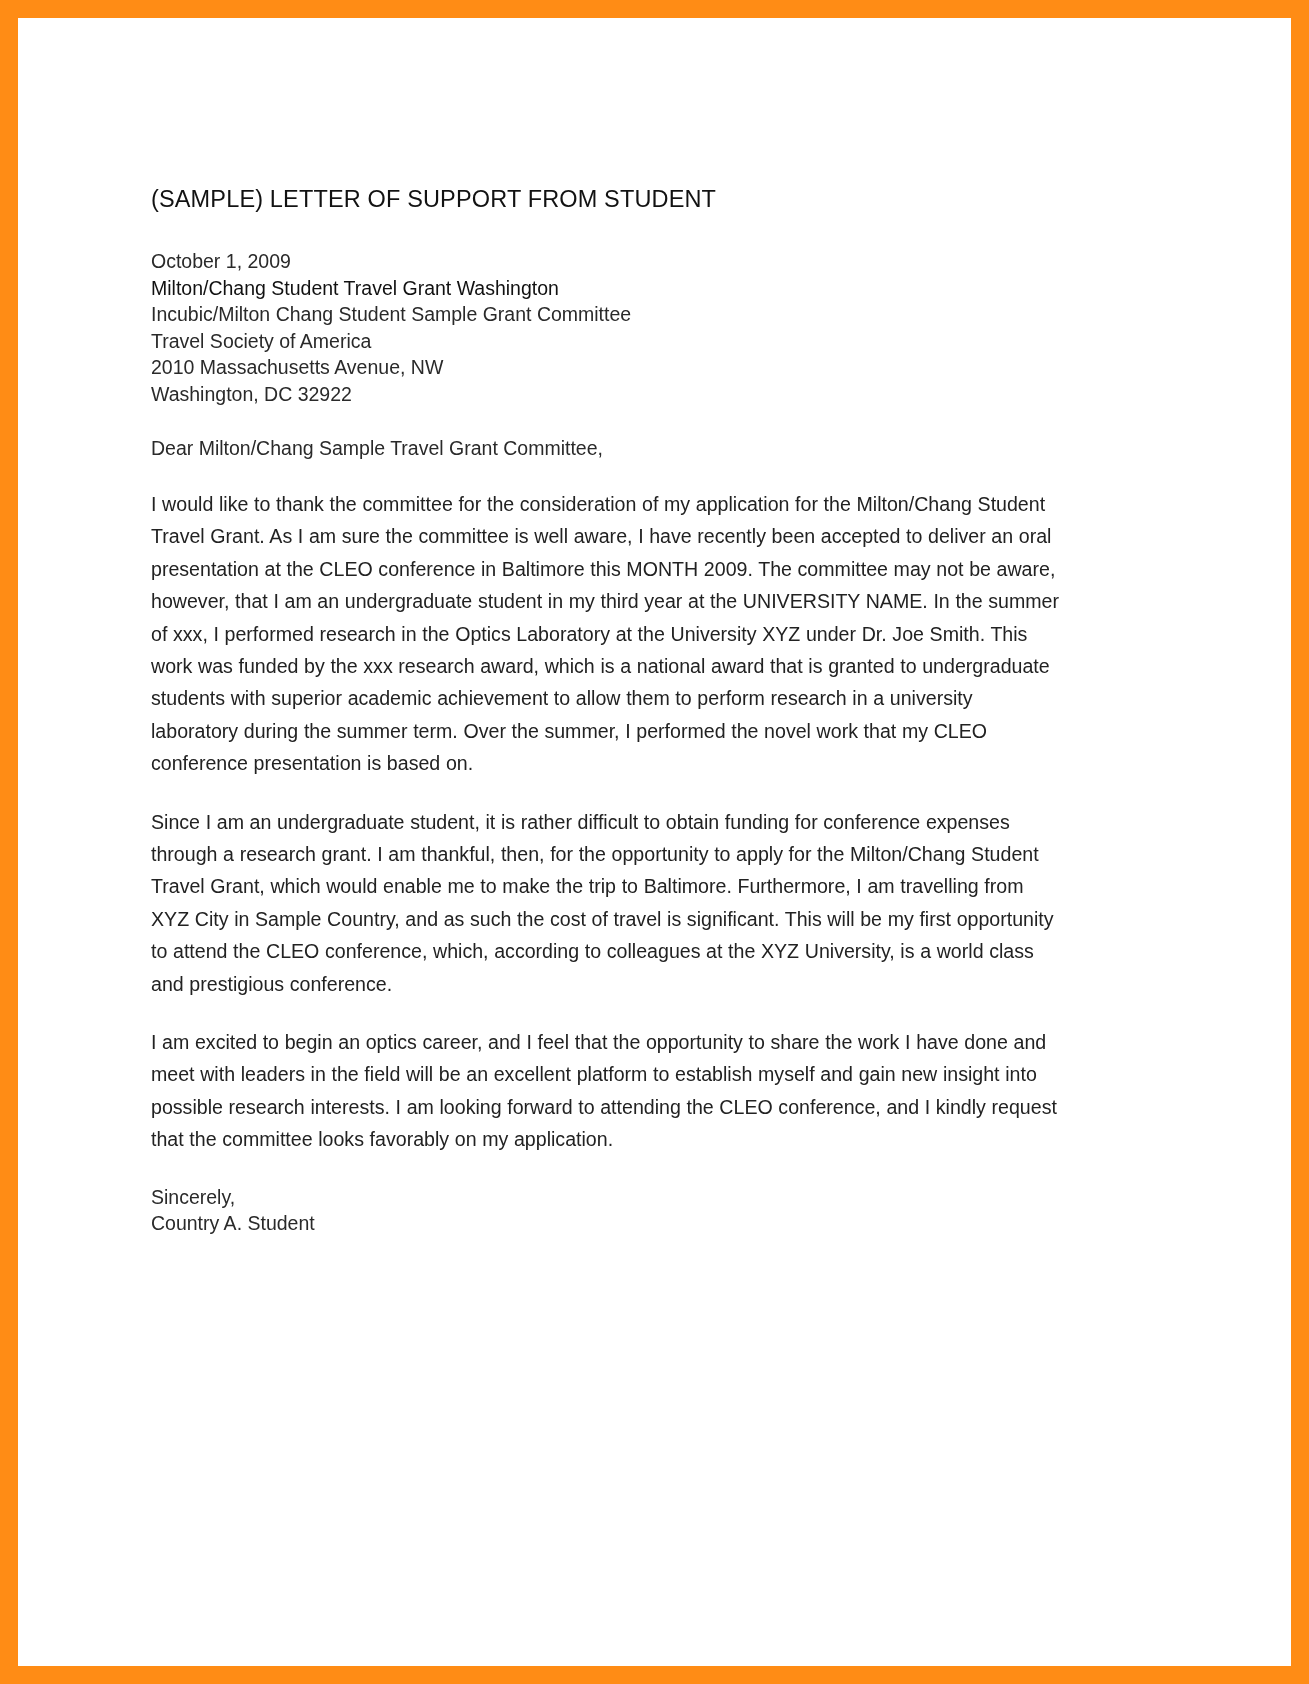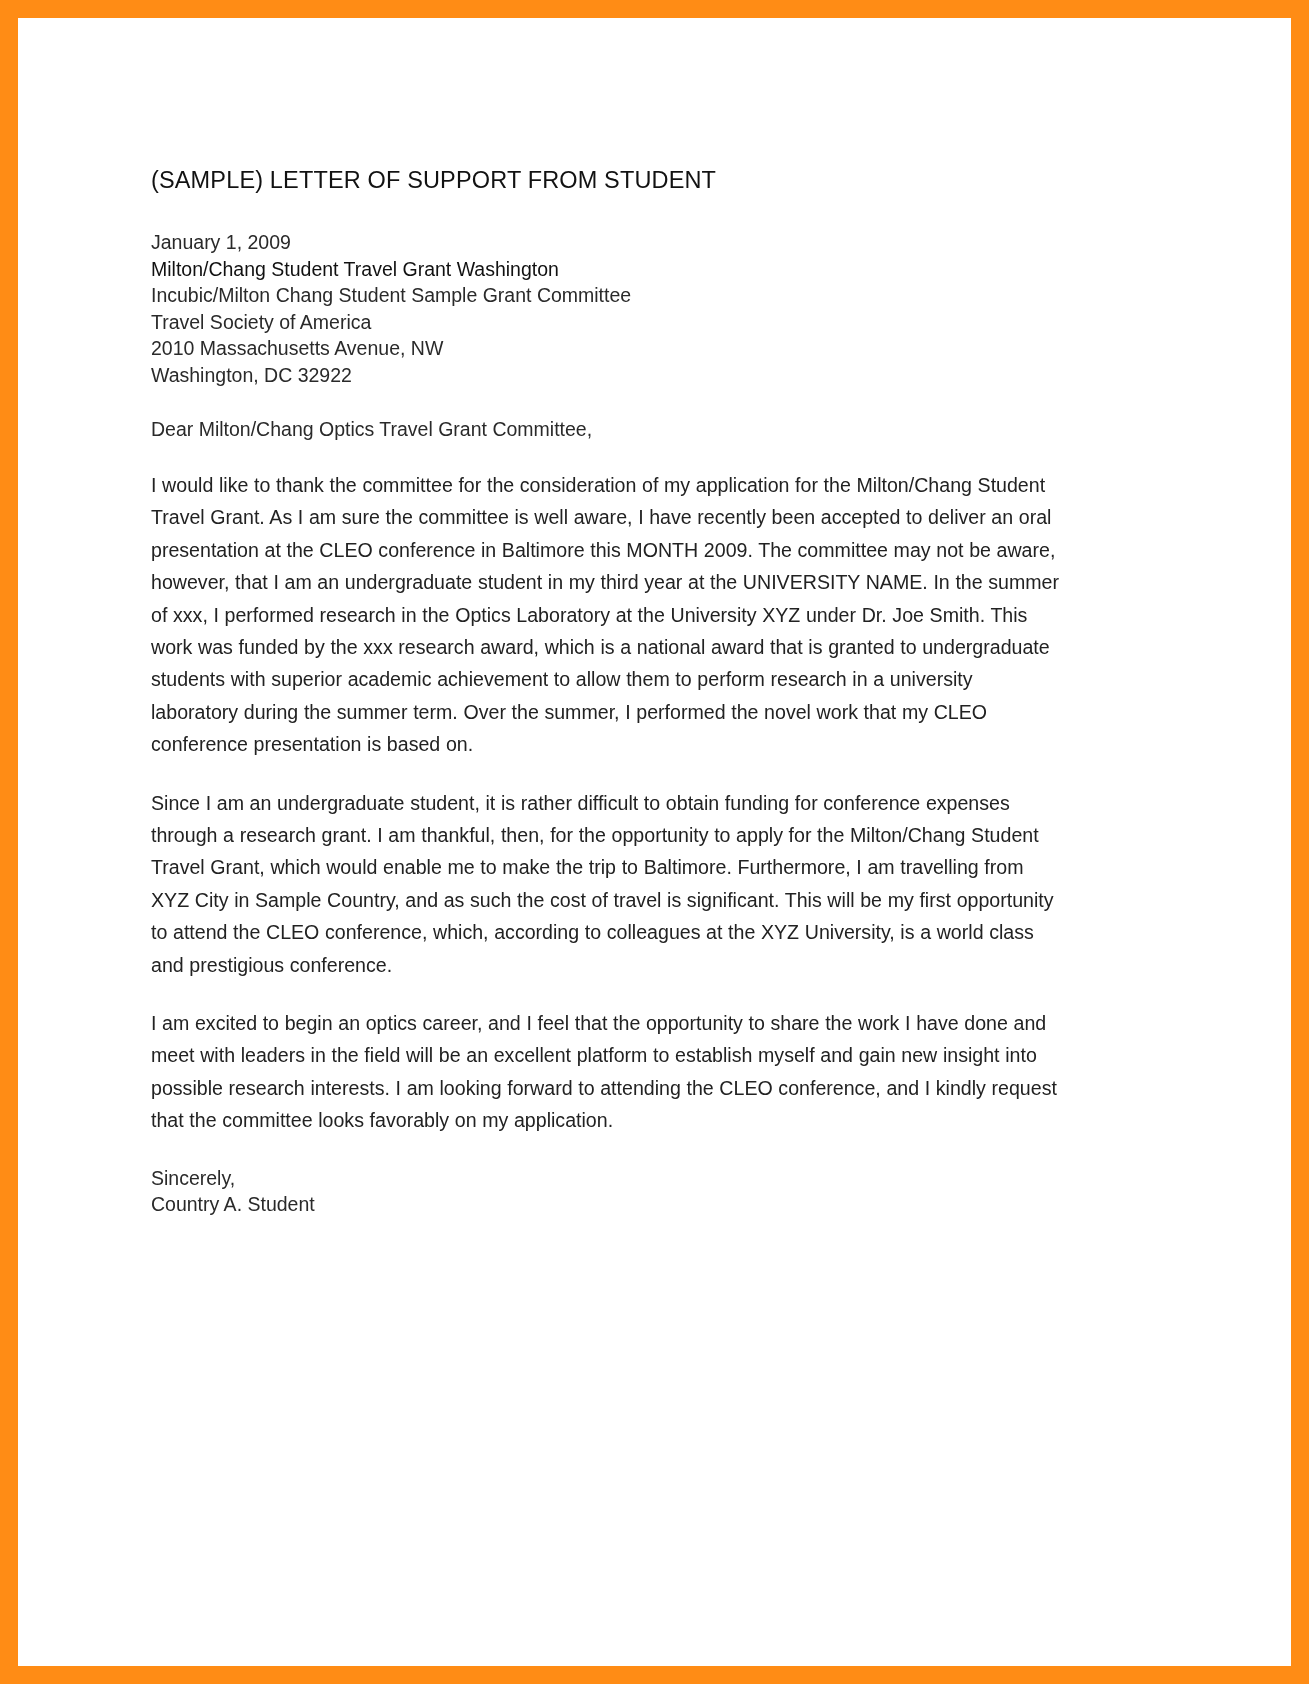--- a/index.html
+++ b/index.html
@@ -32,21 +32,21 @@
     width: 1273px;
     height: 1648px;
     background: #ffffff;
     box-sizing: border-box;
   }
 
   
   #letter {
     position: absolute;
     left: 133px;          
-    top: 148px;
+    top: 167px;
     width: 912px;
     color: #000000;
   }
 
   .letter-title {
     font-size: 23.5px;
     line-height: 1.25;
     letter-spacing: 0.15px;
     color: #121212;
     margin: 0 0 34px 0;
@@ -96,30 +96,30 @@
 <body>
 
 <div id="page-frame">
   <div id="page-sheet">
 
     <div id="letter">
 
       <div class="letter-title">(SAMPLE) LETTER OF SUPPORT FROM STUDENT</div>
 
       <div class="block">
-        <div class="addr-line">January 1, 2009</div>
+        <div class="addr-line">October 1, 2009</div>
         <div class="addr-line strong">Milton/Chang Student Travel Grant Washington</div>
         <div class="addr-line">Incubic/Milton Chang Student Sample Grant Committee</div>
         <div class="addr-line">Travel Society of America</div>
         <div class="addr-line">2010 Massachusetts Avenue, NW</div>
         <div class="addr-line">Washington, DC 32922</div>
       </div>
 
       <div class="salutation-block">
-        <div class="salutation-line">Dear Milton/Chang Optics Travel Grant Committee,</div>
+        <div class="salutation-line">Dear Milton/Chang Sample Travel Grant Committee,</div>
       </div>
 
       <p class="para">I would like to thank the committee for the consideration of my application for the Milton/Chang Student Travel Grant.  As I am sure the committee is well aware, I have recently been accepted to deliver an oral presentation at the CLEO conference in Baltimore this MONTH 2009. The committee may not be aware, however, that I am an undergraduate student in my third year at the UNIVERSITY NAME. In the summer of xxx, I performed research in the Optics Laboratory at the University XYZ under Dr. Joe Smith. This work was funded by the xxx research award, which is a national award that is granted to undergraduate students with superior academic achievement to allow them to perform research in a university laboratory during the summer term. Over the summer, I performed the novel work that my CLEO conference presentation is based on.</p>
 
       <p class="para">Since I am an undergraduate student, it is rather difficult to obtain funding for conference expenses through a research grant. I am thankful, then, for the opportunity to apply for the Milton/Chang Student Travel Grant, which would enable me to make the trip to Baltimore. Furthermore, I am travelling from XYZ City in Sample Country, and as such the cost of travel is significant. This will be my first opportunity to attend the CLEO conference, which, according to colleagues at the XYZ University, is a world class and prestigious conference.</p>
 
       <p class="para">I am excited to begin an optics career, and I feel that the opportunity to share the work I have done and meet with leaders in the field will be an excellent platform to establish myself and gain new insight into possible research interests. I am looking forward to attending the CLEO conference, and I kindly request that the committee looks favorably on my application.</p>
 
       <div class="closing-block">
         <div class="closing-line">Sincerely,</div>

